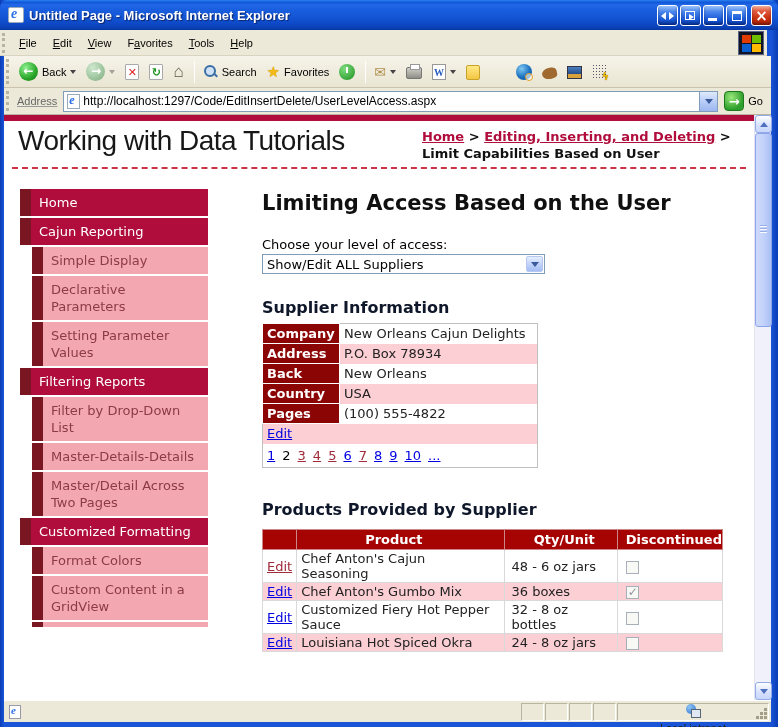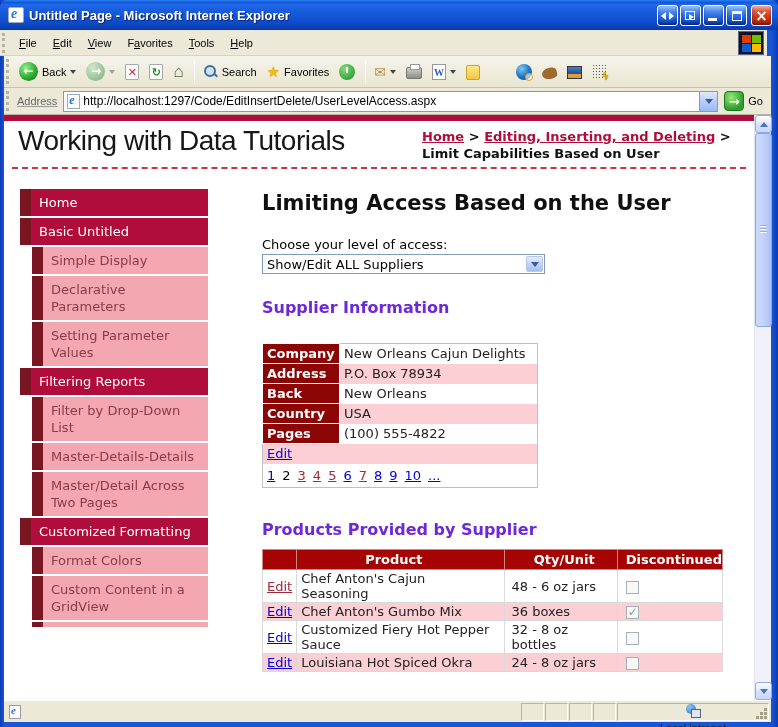--- a/index.html
+++ b/index.html
@@ -119,24 +119,24 @@
   
   .main{position:absolute;left:258px;top:0;width:478px;font:13px "DejaVu Sans",sans-serif;color:#222;}
   .h1{margin-top:22px;font:bold 21px "DejaVu Sans",sans-serif;color:#101010;}
   .access-label{margin-top:22px;color:#000;}
   .combo{margin-top:2px;width:283px;height:20px;border:1px solid #7f9db9;background:#fff;
     display:flex;align-items:center;position:relative;}
   .combo .val{flex:1;padding-left:4px;font-size:13px;color:#000;white-space:nowrap;overflow:hidden;}
   .combo .btn{width:17px;height:16px;margin:1px;border:1px solid #b4c8f0;border-radius:2px;
     background:linear-gradient(180deg,#e6eefe,#c2d3fa 50%,#a4bdf4);display:flex;align-items:center;justify-content:center;}
   .combo .btn b{width:0;height:0;border:4px solid transparent;border-top:5px solid #3a5a9b;margin-top:4px;}
-  .h2{margin-top:24px;font:bold 16px "DejaVu Sans",sans-serif;color:#6d28d9;}
+  .h2{margin-top:24px;font:bold 16px "DejaVu Sans",sans-serif;color:#0f172a;}
   .h2.products{margin-top:32px;}
   table{border-collapse:collapse;}
-  .dv{margin-top:26px;width:276px;border:1px solid #c0c0c0;}
+  .dv{margin-top:6px;width:276px;border:1px solid #c0c0c0;}
   .dv td{font:13px "DejaVu Sans",sans-serif;padding:2px 4px;height:20px;}
   .dv .dv-h{background:var(--supplier-header);color:#fff;font-weight:bold;width:77px;border:1px solid #fff;}
   .r-white td{background:#fff;} .r-pink td{background:var(--pink-row);}
   .dv .dv-edit{background:var(--pink-row);}
   .dv .dv-pager{background:#fff;height:24px;}
   .lnk{text-decoration:underline;cursor:pointer;}
   .lnk.link{color:var(--link-blue);} .lnk.visited{color:var(--link-visited);}
   .pg{margin-right:7px;text-decoration:underline;cursor:pointer;}
   .pg.link{color:var(--link-blue);} .pg.visited{color:var(--link-visited);}
   .pg.current{color:#000;text-decoration:none;cursor:default;}
@@ -329,21 +329,21 @@
       <div class="divider"></div>
       <div class="page-body">
 
         <div class="sidebar">
           <div class="side-item lvl1">
               <span class="tab"></span>
               <span class="lbl">Home</span>
             </div>
           <div class="side-item lvl1">
               <span class="tab"></span>
-              <span class="lbl">Basic Untitled</span>
+              <span class="lbl">Cajun Reporting</span>
             </div>
           <div class="side-item lvl2">
               <span class="tab"></span>
               <span class="lbl">Simple Display</span>
             </div>
           <div class="side-item lvl2">
               <span class="tab"></span>
               <span class="lbl">Declarative Parameters</span>
             </div>
           <div class="side-item lvl2">

